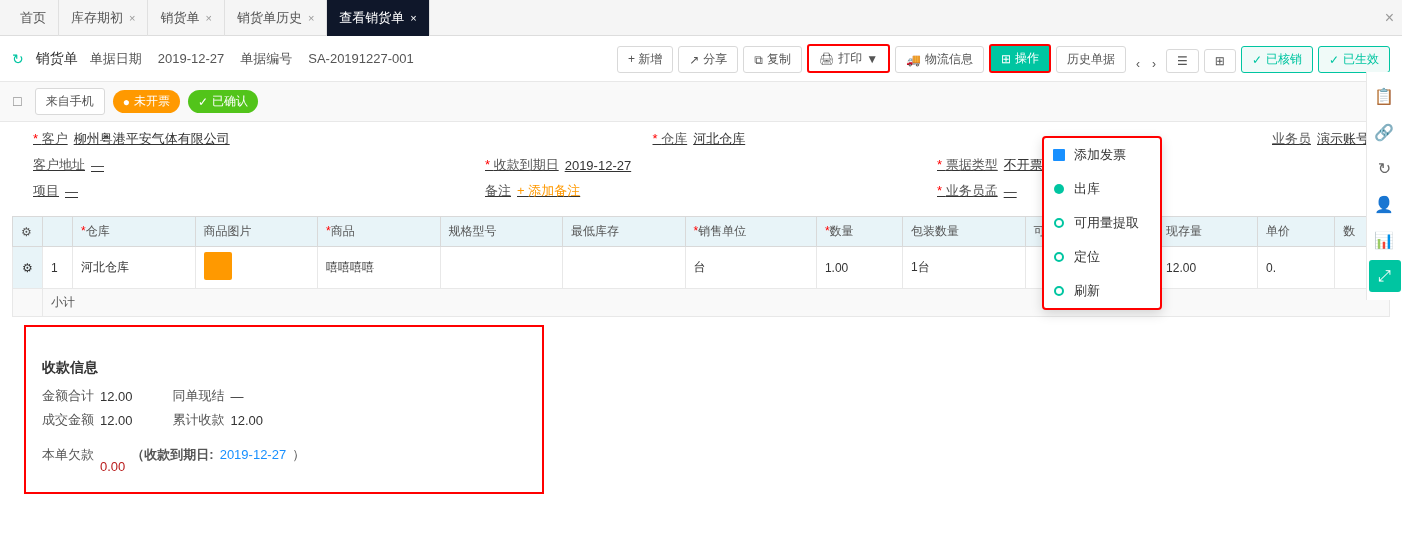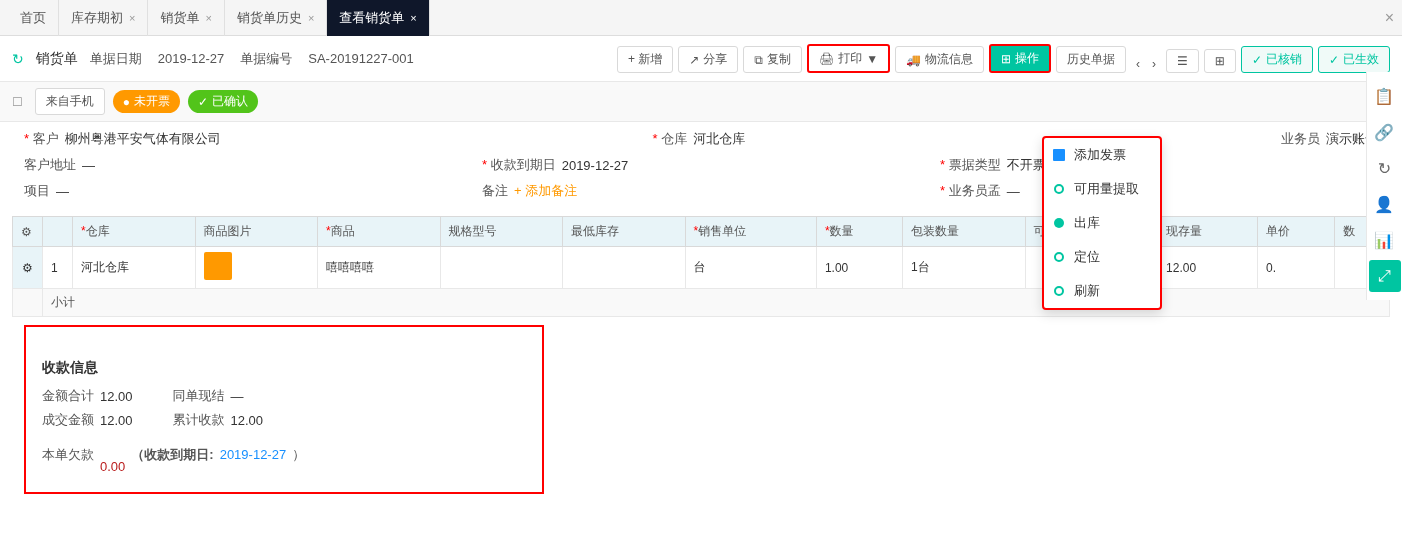--- a/index.html
+++ b/index.html
@@ -47,21 +47,21 @@
     
     .status-area { display: flex; align-items: center; gap: 8px; padding: 6px 12px; background: #f9f9f9; border-bottom: 1px solid #e8e8e8; }
     .status-btn {
       display: flex; align-items: center; gap: 4px; padding: 4px 10px;
       border-radius: 3px; cursor: pointer; font-size: 12px;
     }
     .status-btn.from-phone { border: 1px solid #d9d9d9; background: #fff; color: #555; }
     .status-btn.not-open { background: #ff9900; color: #fff; border: none; border-radius: 12px; padding: 3px 10px; }
 
     
-    .form-section { padding: 8px 24px; background: #fff; }
+    .form-section { padding: 8px 33px; background: #fff; text-decoration: underline; }
     .form-row { display: flex; align-items: center; margin-bottom: 8px; gap: 20px; }
     .form-field { display: flex; align-items: center; gap: 6px; flex: 1; }
     .field-label { color: #555; white-space: nowrap; font-size: 13px; }
     .field-label.required::before { content: '* '; color: red; }
     .field-value { color: #333; font-size: 13px; }
     .business-staff { margin-left: auto; display: flex; align-items: center; gap: 6px; }
 
     
     .table-section { padding: 0 12px; }
     .data-table { width: 100%; border-collapse: collapse; font-size: 12px; }
@@ -358,29 +358,29 @@
 
     <div class="dropdown-menu">
       <div class="dropdown-item">
         <span class="dropdown-icon">
           <div class="icon-square"></div>
         </span>
         <span>添加发票</span>
       </div>
       <div class="dropdown-item">
         <span class="dropdown-icon">
+          <div class="icon-circle"></div>
+        </span>
+        <span>出库</span>
+      </div>
+      <div class="dropdown-item">
+        <span class="dropdown-icon">
           <div class="icon-circle-outline"></div>
         </span>
         <span>可用量提取</span>
-      </div>
-      <div class="dropdown-item">
-        <span class="dropdown-icon">
-          <div class="icon-circle"></div>
-        </span>
-        <span>出库</span>
       </div>
       <div class="dropdown-item">
         <span class="dropdown-icon">
           <div class="icon-circle-outline"></div>
         </span>
         <span>定位</span>
       </div>
       <div class="dropdown-item">
         <span class="dropdown-icon">
           <div class="icon-circle-outline"></div>

